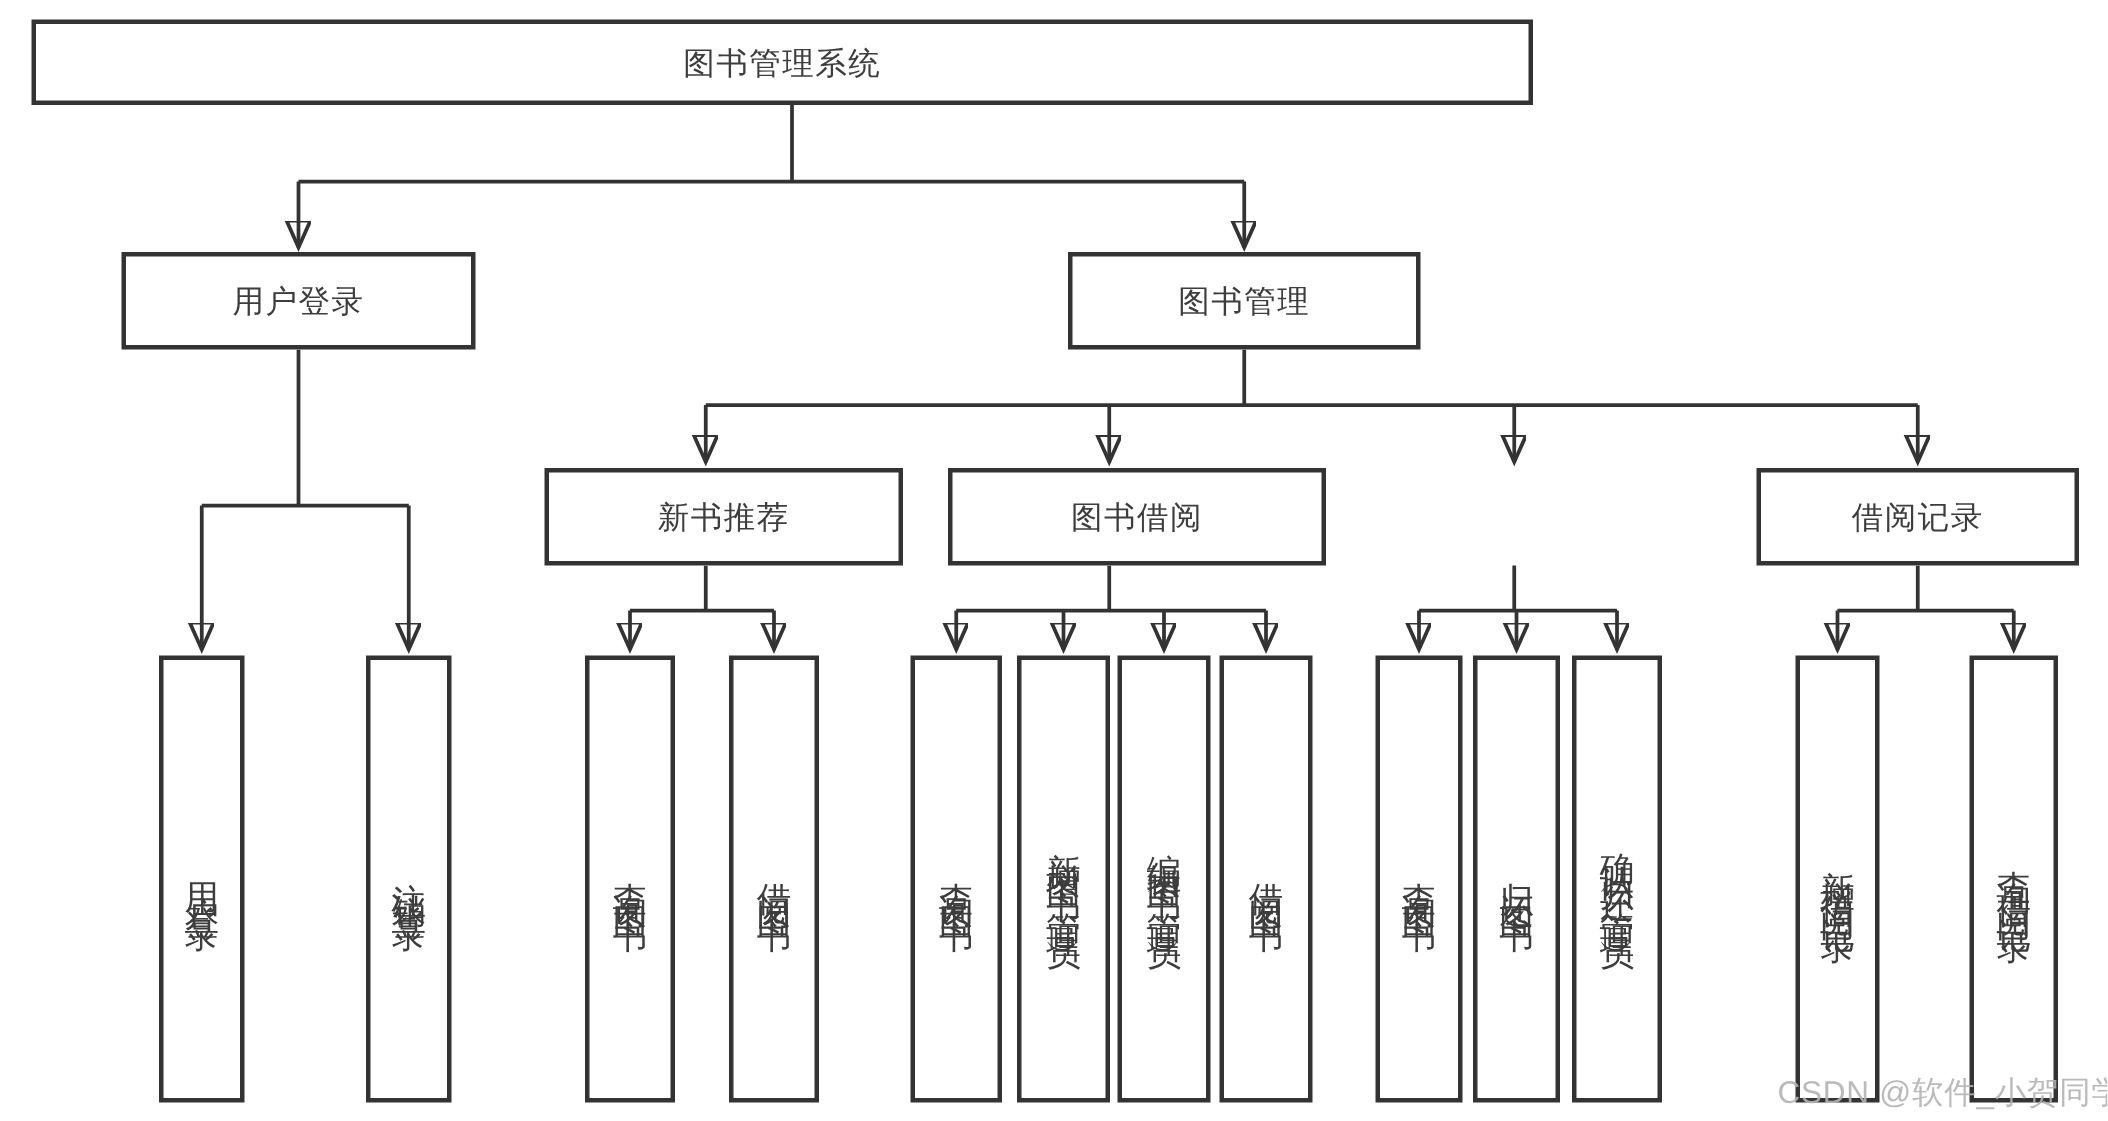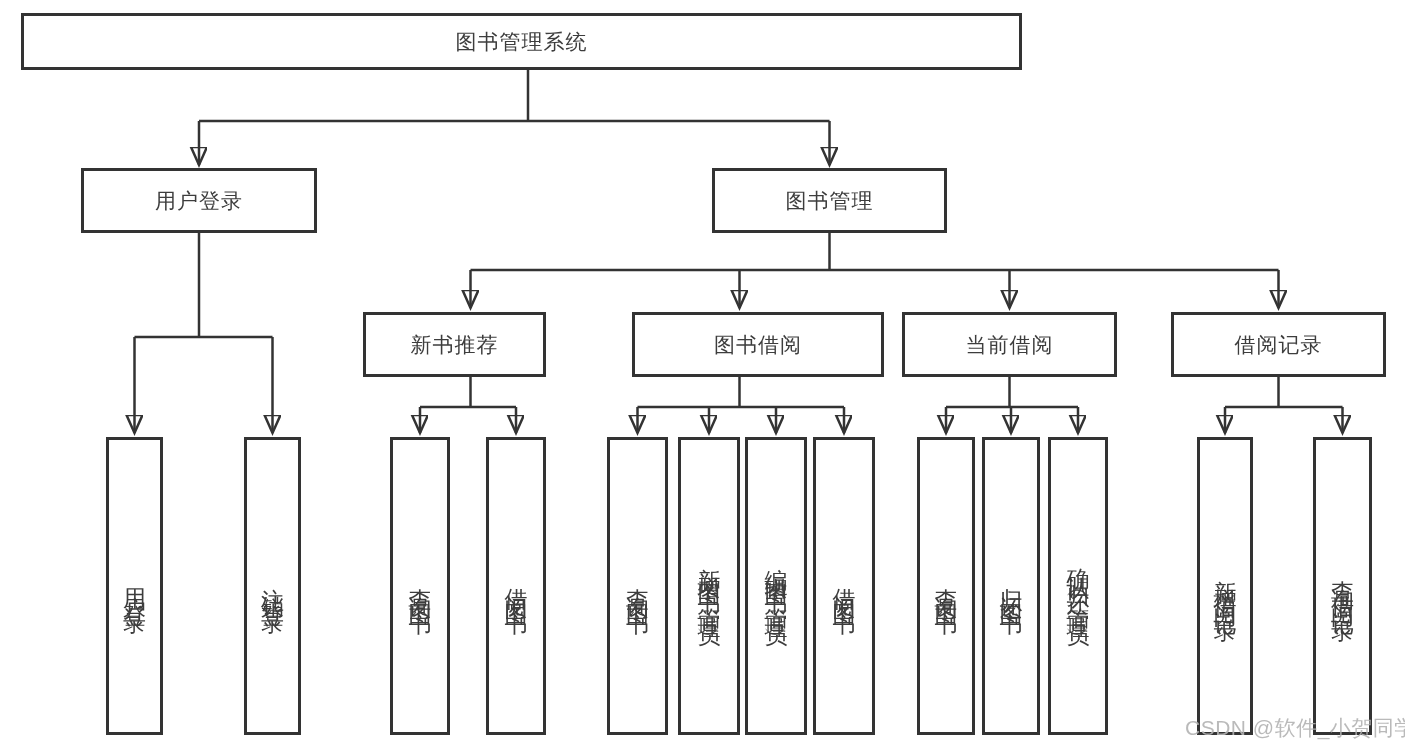--- a/index.html
+++ b/index.html
@@ -33,21 +33,21 @@
   }
   .box.v .vtext {
     writing-mode: vertical-rl;
     text-orientation: mixed;
     letter-spacing: 8px;
     line-height: 1;
   }
   .root-box { left: 21px; top: 13px; width: 1001px; height: 57px; }
   .n-user-login { left: 81px;  top: 168px; width: 236px; height: 65px; }
   .n-book-mgmt { left: 712px; top: 168px; width: 235px; height: 65px; }
-  .n-sec0 { left: 363px;  top: 312px; width: 183px; height: 65px; }
+  .n-sec0 { left: 363px;  top: 312px; width: 239px; height: 65px; }
   .n-sec1 { left: 632px;  top: 312px; width: 252px; height: 65px; }
   .n-sec2 { left: 902px;  top: 312px; width: 215px; height: 65px; }
   .n-sec3 { left: 1171px; top: 312px; width: 215px; height: 65px; }
   .leaf { top: 437px; height: 298px; }
   .l-ul0 { left: 106px;  width: 57px; }
   .l-ul1 { left: 244px;  width: 57px; }
   .l-s0a { left: 390px;  width: 60px; }
   .l-s0b { left: 486px;  width: 60px; }
   .l-s1a { left: 607px;  width: 61px; }
   .l-s1b { left: 678px;  width: 62px; }
@@ -148,23 +148,20 @@
   <div class="box h n-book-mgmt">
     <span>图书管理</span>
   </div>
 
   <div class="box h n-sec0">
     <span>新书推荐</span>
   </div>
   <div class="box h n-sec1">
     <span>图书借阅</span>
   </div>
-  <div class="box h n-sec2">
-    <span>当前借阅</span>
-  </div>
   <div class="box h n-sec3">
     <span>借阅记录</span>
   </div>
 
   <div class="box v leaf l-ul0">
     <span class="vtext">用户登录</span>
   </div>
   <div class="box v leaf l-ul1">
     <span class="vtext">注销登录</span>
   </div>

